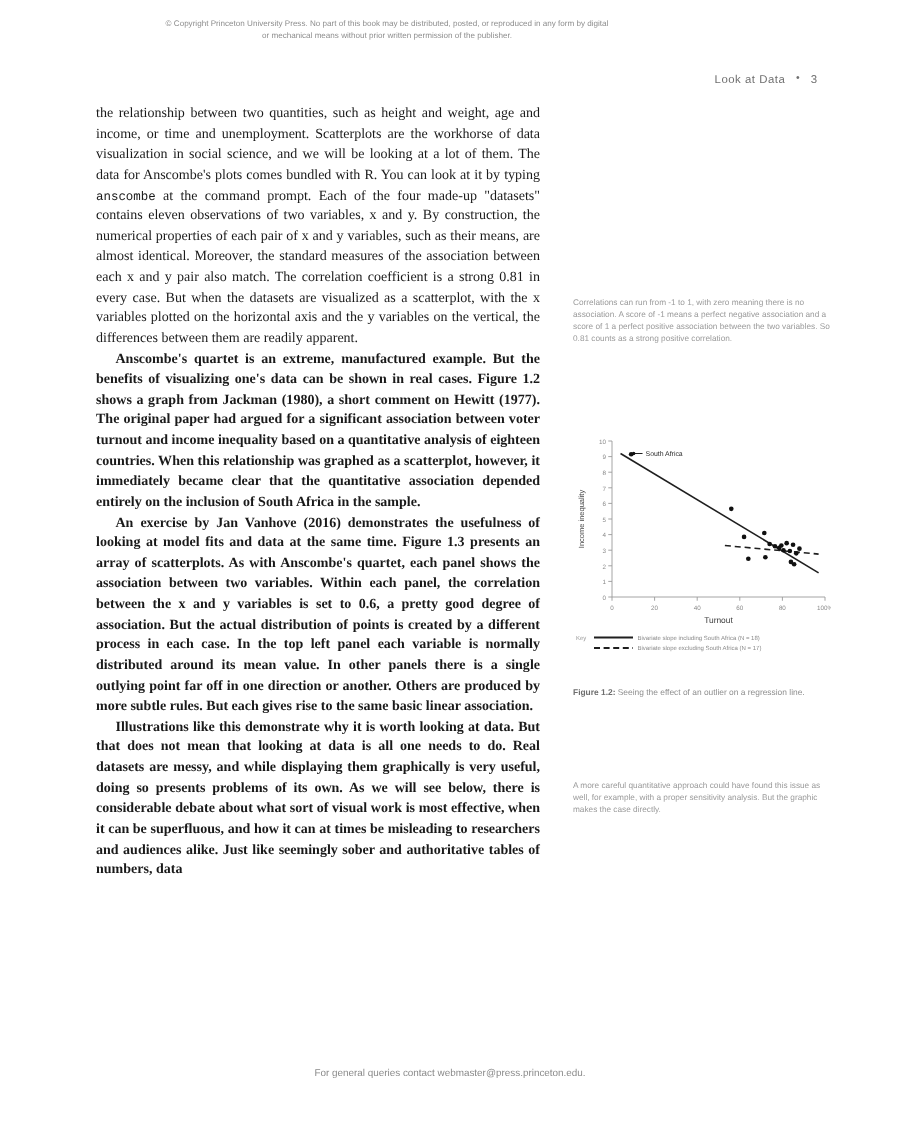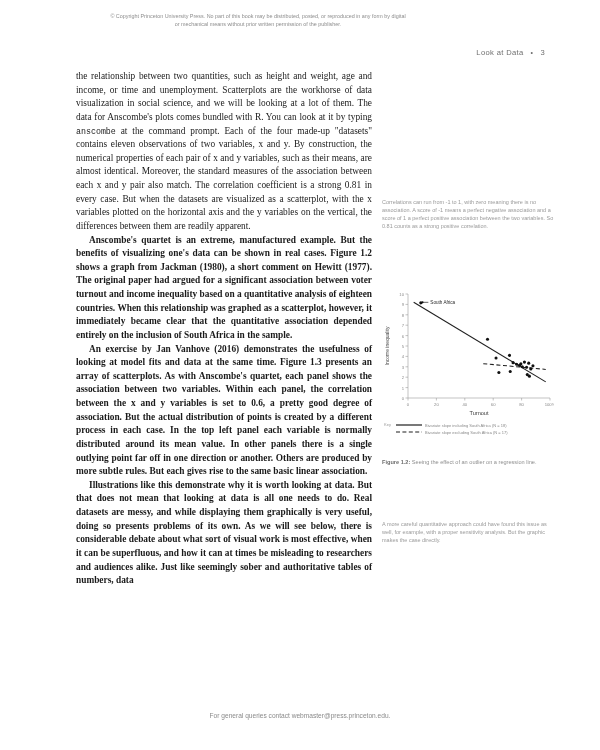--- a/index.html
+++ b/index.html
@@ -22,21 +22,21 @@
 
   .runhead{
     position:absolute;right:55px;top:48px;
     font-family:"Liberation Sans", sans-serif;
     font-size:7.6px;color:#6f6f6f;letter-spacing:.35px;
     display:flex;align-items:center;gap:7px;padding-left:40px;
   }
   .runhead .dot{font-size:7px;color:#6f6f6f;}
 
   .body-col{
-    position:absolute;left:76px;top:70px;width:296px;
+    position:absolute;left:64px;top:70px;width:296px;
   }
   .body-col p{
     margin:0;
     font-size:9.35px;
     line-height:13.62px;
     text-align:justify;
     text-justify:inter-word;
     hyphens:none;
   }
   .body-col p.indent{text-indent:13px;font-weight:bold;}

